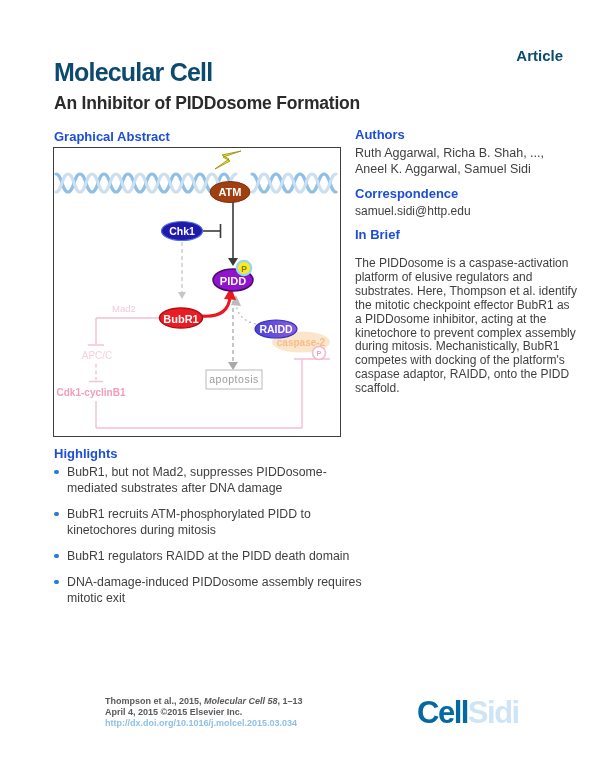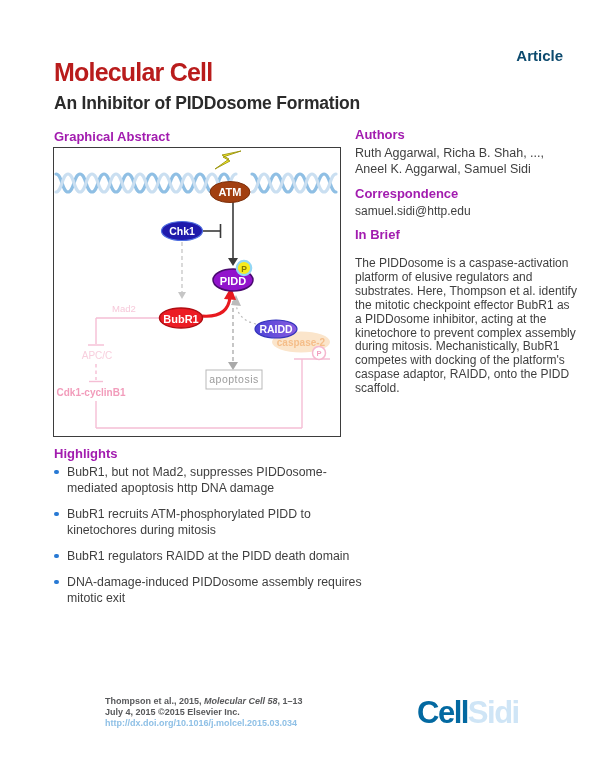--- a/index.html
+++ b/index.html
@@ -7,29 +7,29 @@
   body {
     width:600px; height:779px; position:relative; overflow:hidden;
     font-family:"Liberation Sans", sans-serif; color:#404040;
   }
   .abs { position:absolute; }
 
   .article-label {
     top:47px; right:37px; font-size:15px; font-weight:700; color:#0c4a6e;
   }
   .journal-name {
-    top:58px; left:54px; font-size:25px; font-weight:700; color:#b91c1c;
+    top:58px; left:54px; font-size:25px; font-weight:700; color:#0c4a6e;
     letter-spacing:-0.8px;
   }
   .paper-title {
     top:93px; left:54px; font-size:17.5px; font-weight:700; color:#2b2b2b;
     letter-spacing:-0.2px;
   }
   .section-heading {
-    font-size:13px; font-weight:700; color:#a21caf;
+    font-size:13px; font-weight:700; color:#1d4ed8;
   }
   .ga-heading { top:129px; left:54px; }
 
   .ga-box {
     top:147px; left:53px; width:288px; height:290px;
     border:1.5px solid #3d3d3d; background:#ffffff;
   }
 
   .right-col { left:355px; width:226px; }
   .authors-heading { top:127px; }
@@ -170,25 +170,25 @@
 </div>
 
 <div class="abs right-col section-heading corr-heading">Correspondence</div>
 <a href="#" class="abs right-col corr-email">samuel.sidi@http.edu</a>
 
 <div class="abs right-col section-heading inbrief-heading">In Brief</div>
 <div class="abs right-col inbrief-text">The PIDDosome is a caspase-activation platform of elusive regulators and substrates. Here, Thompson et al. identify the mitotic checkpoint effector BubR1 as a PIDDosome inhibitor, acting at the kinetochore to prevent complex assembly during mitosis. Mechanistically, BubR1 competes with docking of the platform's caspase adaptor, RAIDD, onto the PIDD scaffold.</div>
 
 <div class="abs section-heading hl-heading">Highlights</div>
 <ul class="abs hl-list">
-  <li><span class="dot"></span><span>BubR1, but not Mad2, suppresses PIDDosome-mediated apoptosis http DNA damage</span></li>
+  <li><span class="dot"></span><span>BubR1, but not Mad2, suppresses PIDDosome-mediated substrates after DNA damage</span></li>
   <li><span class="dot"></span><span>BubR1 recruits ATM-phosphorylated PIDD to kinetochores during mitosis</span></li>
   <li><span class="dot"></span><span>BubR1 regulators RAIDD at the PIDD death domain</span></li>
   <li><span class="dot"></span><span>DNA-damage-induced PIDDosome assembly requires mitotic exit</span></li>
 </ul>
 
 <div class="abs footer">
   <div><span>Thompson et al., 2015, </span><span class="jvol">Molecular Cell 58</span><span>, 1–13</span></div>
-  <div>July 4, 2015 ©2015 Elsevier Inc.</div>
+  <div>April 4, 2015 ©2015 Elsevier Inc.</div>
   <a href="#" class="doi">http://dx.doi.org/10.1016/j.molcel.2015.03.034</a>
 </div>
 
 <div class="abs cellpress-logo"><span class="cell">Cell</span><span class="press">Sidi</span></div>
 
 </body></html>

